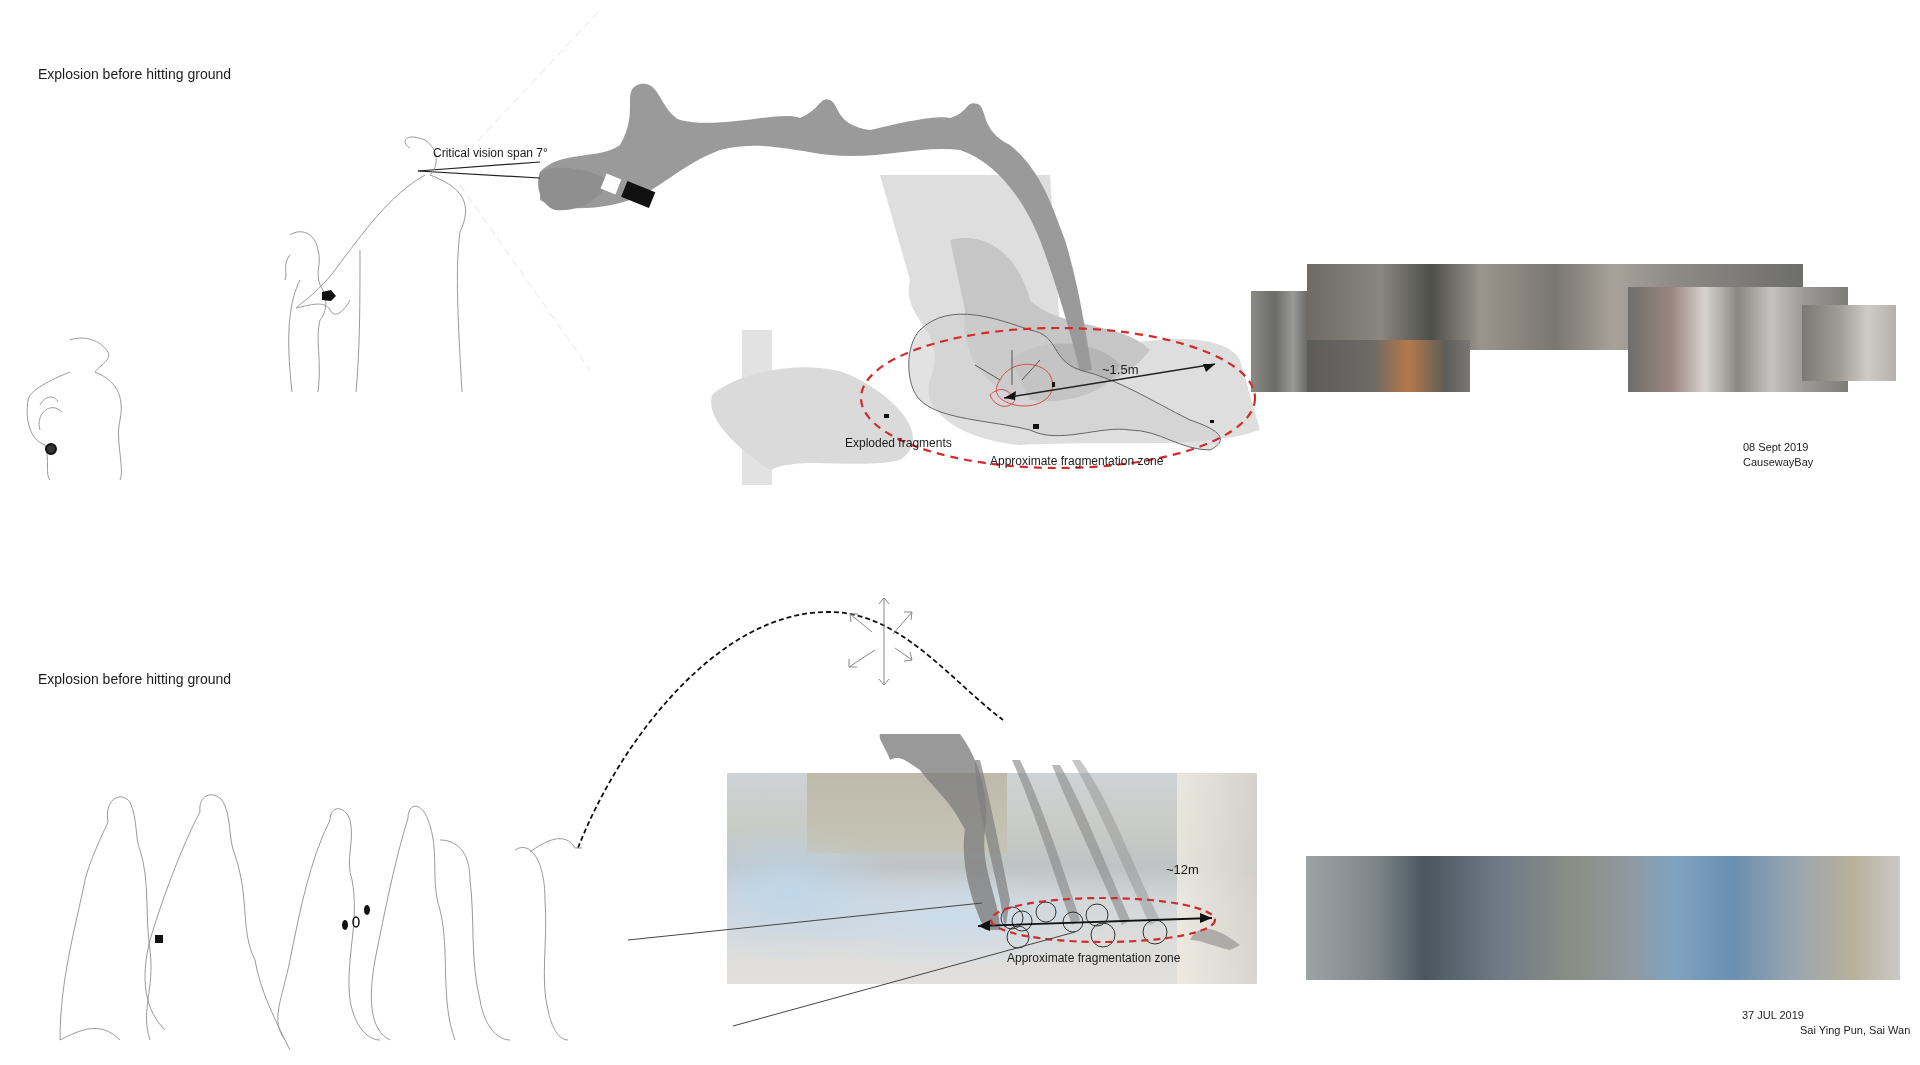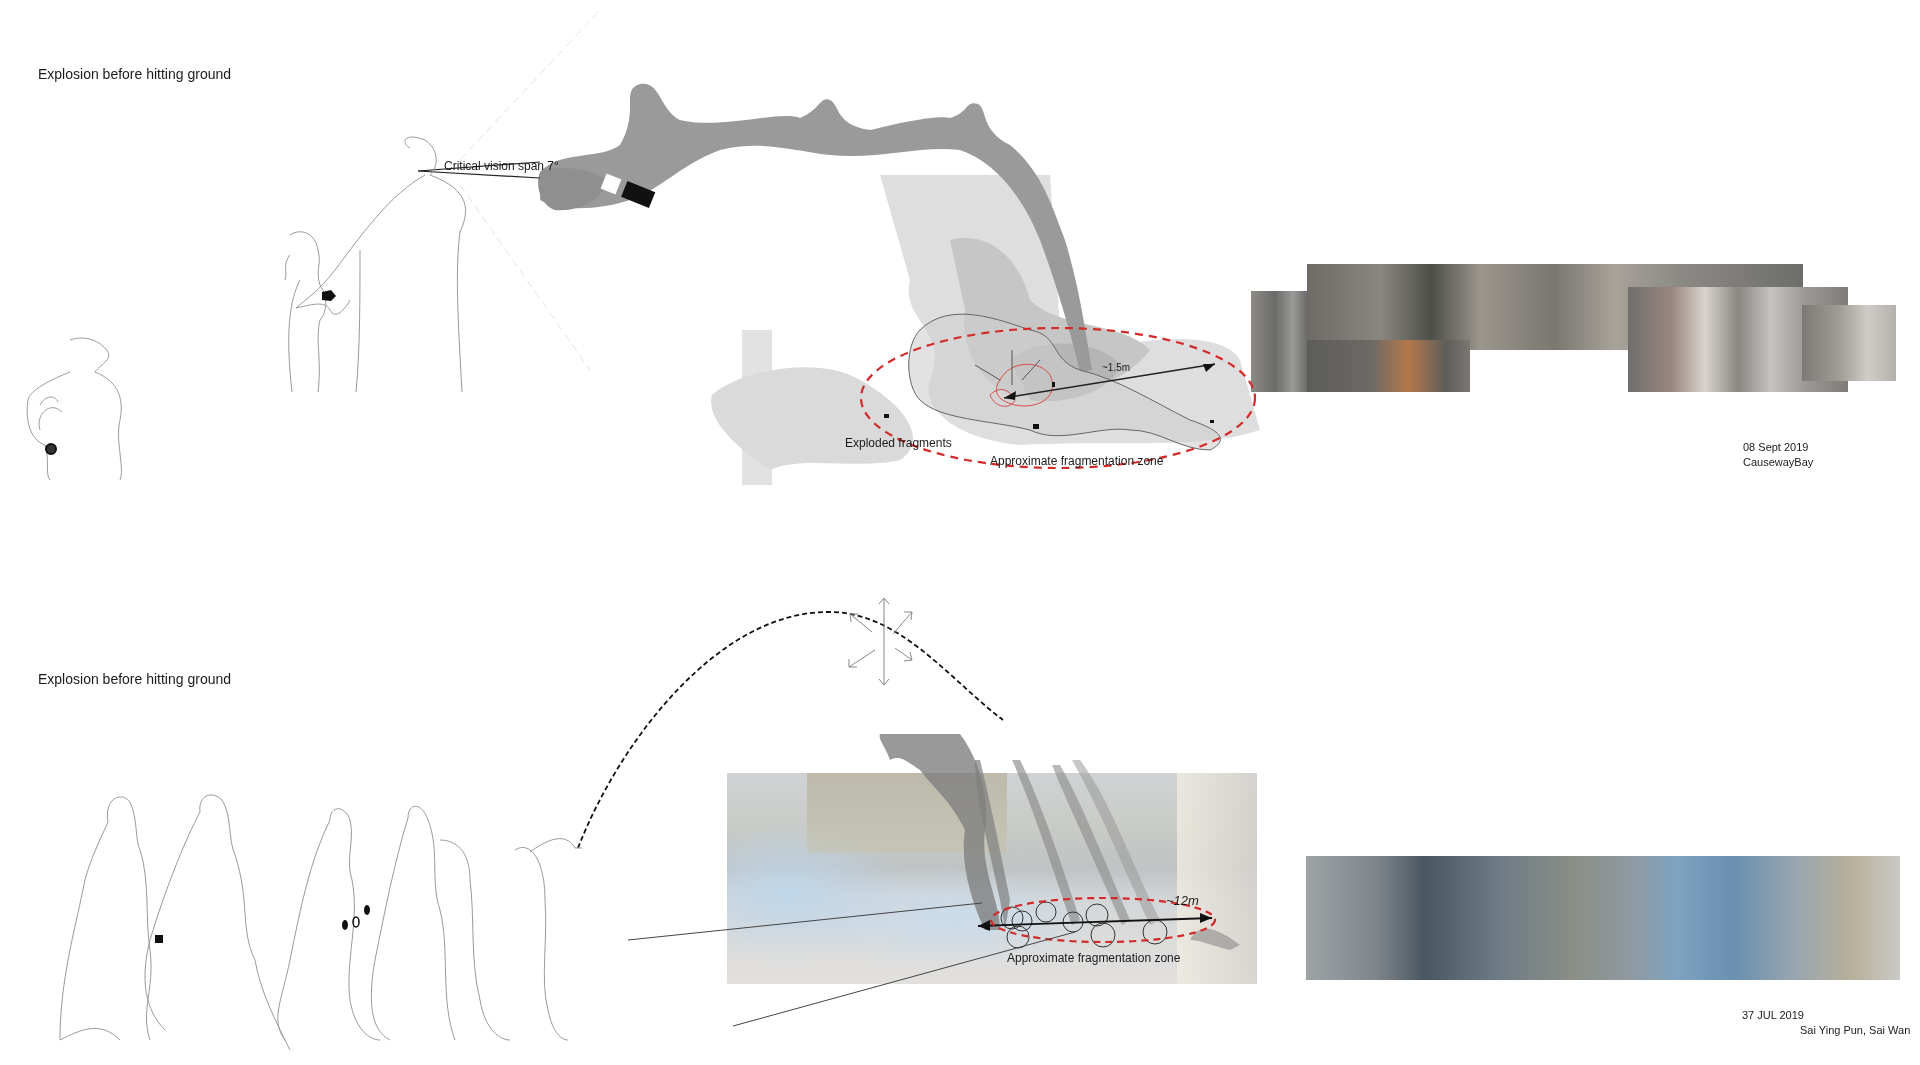--- a/index.html
+++ b/index.html
@@ -153,24 +153,24 @@
     <path d="M408 818 C408 802 422 802 428 820 C440 850 430 880 440 910 C450 950 440 1000 455 1040 M408 818 C395 860 385 910 375 960 C368 1000 370 1030 390 1040"></path>
     <path d="M440 840 C455 840 470 850 470 880 C475 920 470 960 480 1000 C485 1030 500 1040 510 1040"></path>
     <path d="M515 850 C530 840 545 860 545 900 C548 940 540 980 548 1010 C552 1030 560 1040 568 1040 M530 852 C560 830 570 840 575 848 L582 848"></path>
   </g>
   <path d="M155 935 L163 935 L163 943 L155 943 Z" fill="#111"></path>
   <ellipse cx="345" cy="925" rx="3" ry="5" fill="#111"></ellipse>
   <ellipse cx="356" cy="922" rx="3" ry="5" fill="none" stroke="#111" stroke-width="1.5"></ellipse>
   <ellipse cx="367" cy="910" rx="3" ry="5" fill="#111"></ellipse>
 </svg>
 
-<div class="label small" style="left:444px;top:146px;margin-top:13px;">Critical vision span 7°</div>
-<div class="label small" style="left:1102px;top:362px;font-size:10px;">~1.5m</div>
+<div class="label small" style="left:433px;top:146px;">Critical vision span 7°</div>
+<div class="label small" style="left:1102px;top:362px;font-size:13px;">~1.5m</div>
 <div class="label small" style="left:845px;top:436px;">Exploded fragments</div>
 <div class="label small" style="left:990px;top:454px;">Approximate fragmentation zone</div>
 <div class="label caption" style="left:1743px;top:440px;">08 Sept 2019</div>
 <div class="label caption" style="left:1743px;top:455px;text-align:right;">CausewayBay</div>
 
 <div class="label title" style="left:38px;top:671px;">Explosion before hitting ground</div>
-<div class="label small" style="left:1166px;top:893px;font-size:13px;font-style:italic;">~12m</div>
+<div class="label small" style="left:1166px;top:862px;font-size:13px;">~12m</div>
 <div class="label small" style="left:1007px;top:951px;">Approximate fragmentation zone</div>
 <div class="label caption" style="left:1742px;top:1008px;">37 JUL 2019</div>
 <div class="label caption" style="left:1800px;top:1023px;">Sai Ying Pun, Sai Wan</div>
 
 </body></html>

